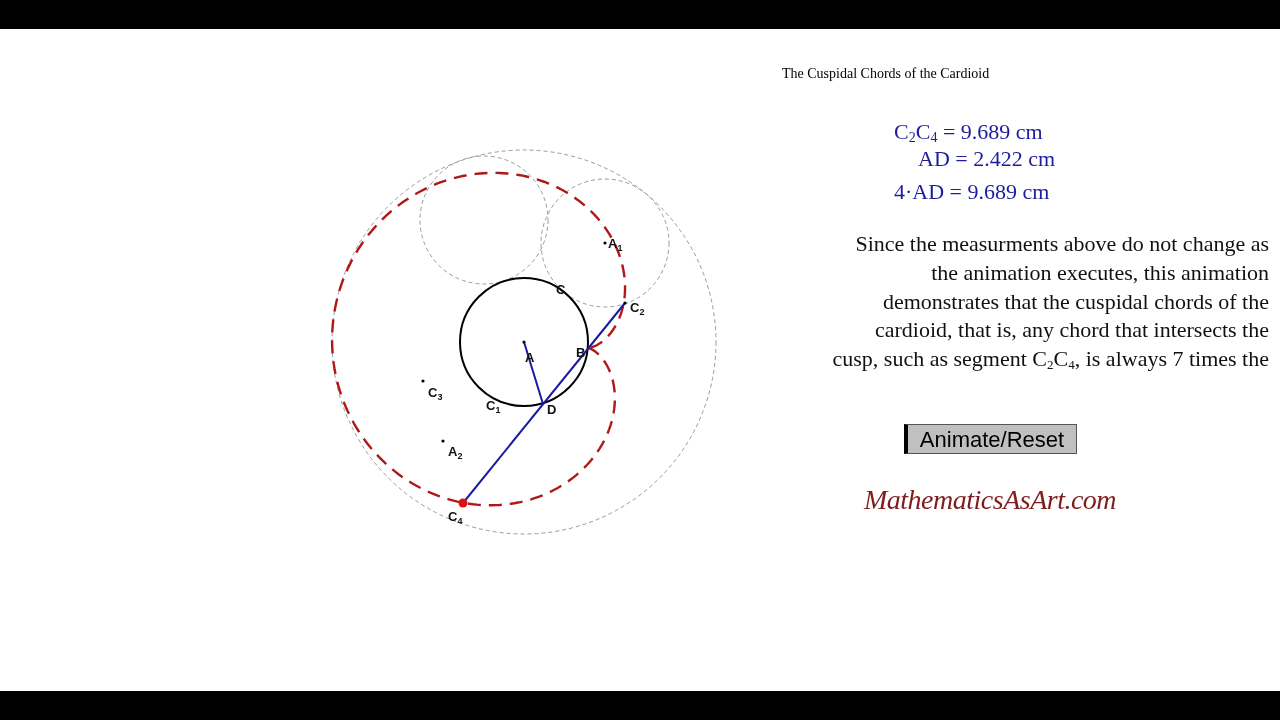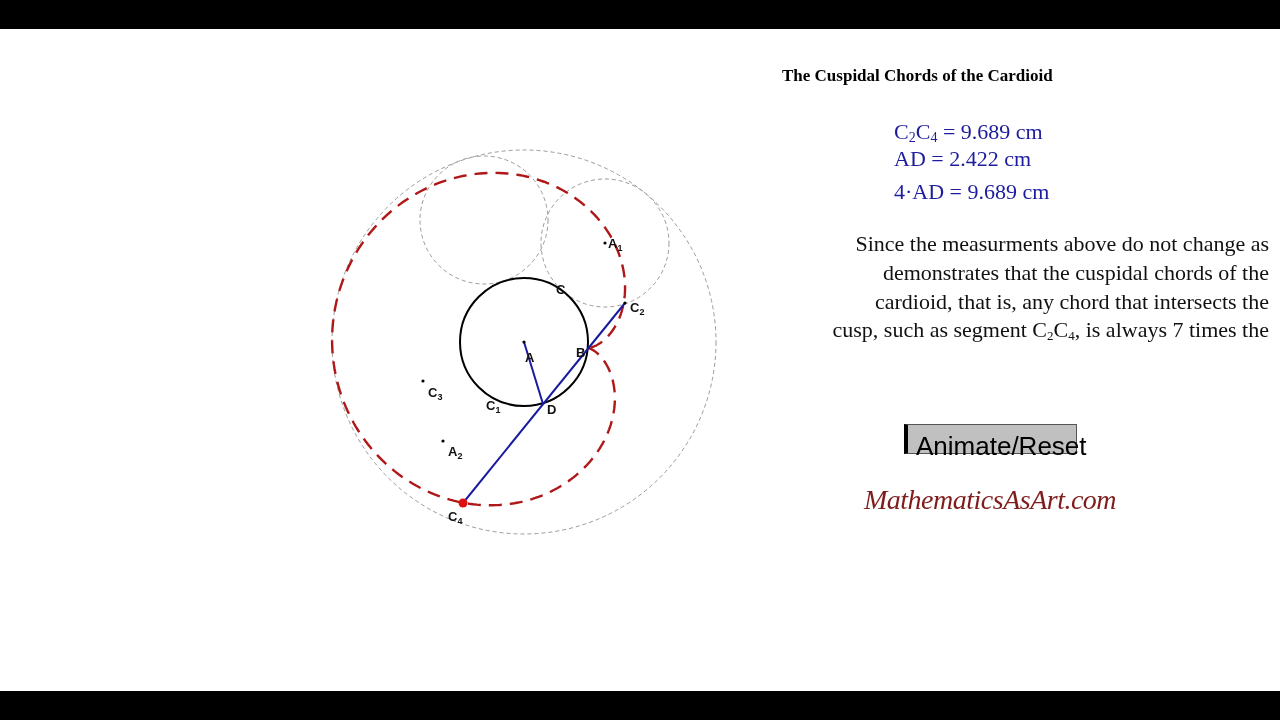--- a/index.html
+++ b/index.html
@@ -12,39 +12,39 @@
   .bar.top { top: 0; height: 29px; }
   .bar.bottom { top: 691px; height: 29px; }
   #figure { position: absolute; left: 0; top: 0; width: 760px; height: 720px; }
   .lbl {
     font-family: "Liberation Sans", "DejaVu Sans", sans-serif;
     font-weight: bold; font-size: 13px; fill: #111;
   }
   .lbl .sub { font-size: 9px; }
   .title {
     position: absolute; left: 782px; top: 66px; width: 420px;
-    font-size: 17px; font-weight: bold; color: #000; white-space: nowrap;
+    font-size: 14px; font-weight: normal; color: #000; white-space: nowrap;
   }
   .meas {
     position: absolute; left: 894px; font-size: 22px; color: #1c1c9c; white-space: nowrap;
   }
   .meas sub { font-size: 14px; vertical-align: -3px; line-height: 0; }
   .para {
     position: absolute; left: 769px; top: 230px; width: 500px;
     font-size: 22px; line-height: 28.8px; color: #111;
   }
   .para .line { display: block; white-space: nowrap; text-align: right; }
   .para sub { font-size: 13px; vertical-align: -3px; line-height: 0; }
   .btn {
     position: absolute; left: 904px; top: 424px; width: 173px; height: 30px;
     box-sizing: border-box; background: #c0c0c0;
     border: 1px solid #555; border-left: 4px solid #000;
     font-family: "Liberation Sans", "DejaVu Sans", sans-serif;
-    font-size: 26px; color: #000; text-align: center; line-height: 27px;
-    padding: 8px; cursor: pointer;
+    font-size: 22px; color: #000; text-align: center; line-height: 27px;
+    padding: 0; cursor: pointer;
   }
   .brand {
     position: absolute; left: 864px; top: 484px; width: 300px;
     font-family: "Liberation Serif", "DejaVu Serif", serif;
     font-style: italic; font-size: 28px; color: #7f1d1d; letter-spacing: -0.5px; white-space: nowrap;
   }
 </style>
 </head>
 <body>
 
@@ -80,25 +80,26 @@
   <text class="lbl" x="448" y="456"><tspan>A</tspan><tspan class="sub" dy="3">2</tspan></text>
   <text class="lbl" x="486" y="410"><tspan>C</tspan><tspan class="sub" dy="3">1</tspan></text>
   <text class="lbl" x="630" y="312"><tspan>C</tspan><tspan class="sub" dy="3">2</tspan></text>
   <text class="lbl" x="428" y="397"><tspan>C</tspan><tspan class="sub" dy="3">3</tspan></text>
   <text class="lbl" x="448" y="521"><tspan>C</tspan><tspan class="sub" dy="3">4</tspan></text>
 </svg>
 
 <div class="title">The Cuspidal Chords of the Cardioid</div>
 
 <div class="meas" style="top:119px;"><span>C</span><sub>2</sub><span>C</span><sub>4</sub><span> = 9.689 cm</span></div>
-<div class="meas" style="top:146px;">AD = 2.422 cm</div>
+<div class="meas" style="top:146px;margin-left:24px;">AD = 2.422 cm</div>
 <div class="meas" style="top:179px;">4·AD = 9.689 cm</div>
 
 <div class="para">
   <span class="line">Since the measurments above do not change as</span>
+  <span class="line">the animation executes, this animation</span>
   <span class="line">demonstrates that the cuspidal chords of the</span>
   <span class="line">cardioid, that is, any chord that intersects the</span>
   <span class="line"><span>cusp, such as segment </span><span>C</span><sub>2</sub><span>C</span><sub>4</sub><span>, is always 7 times the</span></span>
 </div>
 
 <button class="btn">Animate/Reset</button>
 
 <div class="brand">MathematicsAsArt.com</div>
 
 </body></html>

